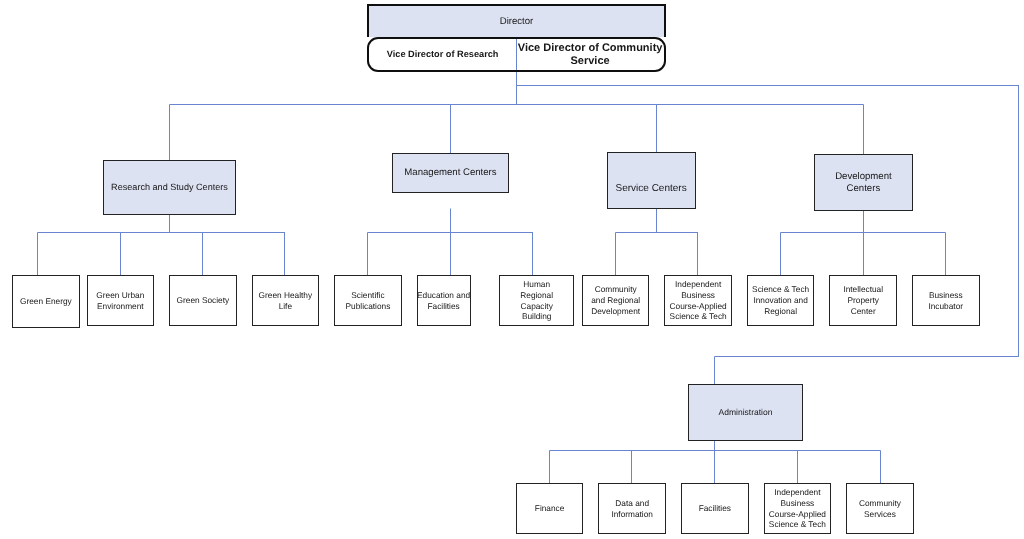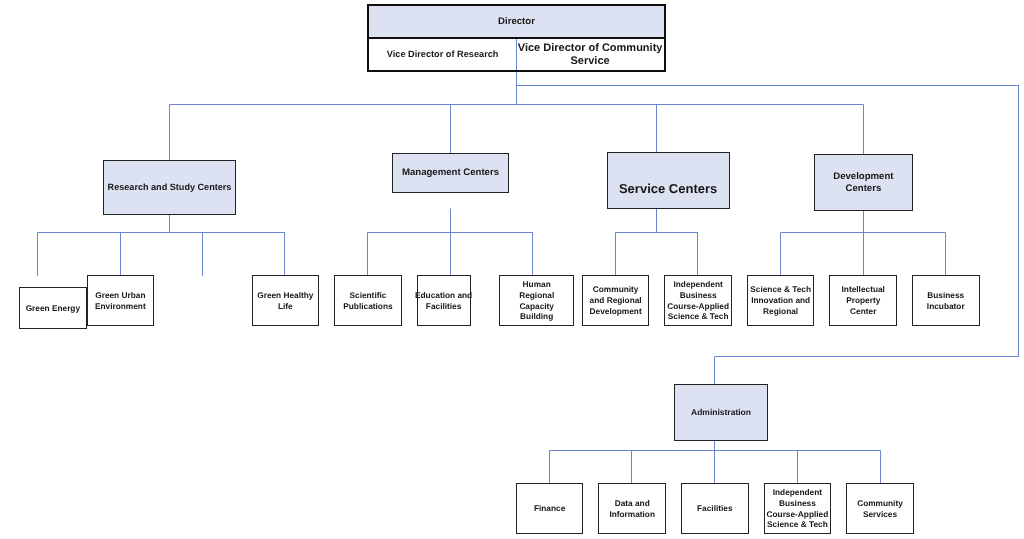--- a/index.html
+++ b/index.html
@@ -4,28 +4,28 @@
 <title>Organizational Structure Chart</title>
 <style>
   html,body{margin:0;padding:0;background:#ffffff;}
   body{width:1024px;height:539px;overflow:hidden;
        font-family:"Liberation Sans",sans-serif;
        -webkit-font-smoothing:antialiased;
        text-rendering:geometricPrecision;}
   #chart{position:relative;width:1024px;height:539px;background:#ffffff;overflow:hidden;}
   svg.lines{position:absolute;left:0;top:0;width:1024px;height:539px;pointer-events:none;}
   .node{position:absolute;box-sizing:border-box;display:flex;align-items:center;
-        justify-content:center;text-align:center;color:#171717;font-weight:bold;}
+        justify-content:center;text-align:center;color:#171717;font-weight:normal;}
   .node .txt{display:block;}
   .node .ln{display:block;white-space:nowrap;}
   .fill{background:#dde2f2;}
   .plain{background:#ffffff;}
   .bd{border:1.4px solid #232323;}
   .bd2{border:2.2px solid #0f0f0f;}
-  .vdwrap{position:absolute;box-sizing:border-box;display:flex;}
+  .vdwrap{position:absolute;box-sizing:border-box;display:flex;border-radius:11px;}
   .vdcell{box-sizing:border-box;display:flex;align-items:center;justify-content:center;
           text-align:center;color:#171717;font-weight:bold;}
   
   .l0{font-size:9.6px;line-height:11px;}
   .l1{font-size:9.2px;line-height:12.6px;}
   .l3{font-size:8.3px;line-height:10.9px;}
 </style>
 </head>
 <body>
 
@@ -91,45 +91,50 @@
   <div class="node fill bd" style="left:103.0px;top:159.5px;width:133.0px;height:55.0px;font-size:9.1px;line-height:12.6px;padding-top:0px;">
     <span class="txt">
       <span class="ln">Research and Study Centers</span>
     </span>
   </div>
   <div class="node fill bd" style="left:392.0px;top:152.8px;width:117.0px;height:40px;font-size:9.6px;line-height:12.6px;padding-top:0px;">
     <span class="txt">
       <span class="ln">Management Centers</span>
     </span>
   </div>
-  <div class="node fill bd" style="left:606.6px;top:152.3px;width:123px;height:57.0px;font-size:13px;line-height:12.6px;padding-top:16px;">
+  <div class="node fill bd" style="left:606.6px;top:152.3px;width:89px;height:57.0px;font-size:10px;line-height:12.6px;padding-top:16px;">
     <span class="txt">
       <span class="ln">Service Centers</span>
     </span>
   </div>
   <div class="node fill bd" style="left:813.6px;top:153.8px;width:99.6px;height:57.0px;font-size:9.6px;line-height:12.4px;padding-top:1.5px;">
     <span class="txt">
       <span class="ln">Development</span>
       <span class="ln">Centers</span>
     </span>
   </div>
-  <div class="node fill bd" style="left:674px;top:384.0px;width:94px;height:56.5px;font-size:8.5px;line-height:12.6px;padding-top:0px;">
+  <div class="node fill bd" style="left:688px;top:384.0px;width:115px;height:56.5px;font-size:8.5px;line-height:12.6px;padding-top:0px;">
     <span class="txt">
       <span class="ln">Administration</span>
     </span>
   </div>
-  <div class="node plain bd l3" style="left:19px;top:275.0px;width:67.7px;height:42px;margin-top:12px;">
+  <div class="node plain bd l3" style="left:12px;top:275.0px;width:67.7px;height:53px;">
     <span class="txt">
       <span class="ln">Green Energy</span>
     </span>
   </div>
   <div class="node plain bd l3" style="left:86.5px;top:275.0px;width:67.7px;height:51.0px;">
     <span class="txt">
       <span class="ln">Green Urban</span>
       <span class="ln">Environment</span>
+    </span>
+  </div>
+  <div class="node plain bd l3" style="left:169.0px;top:275.0px;width:67.7px;height:51.0px;">
+    <span class="txt">
+      <span class="ln">Green Society</span>
     </span>
   </div>
   <div class="node plain bd l3" style="left:251.5px;top:275.0px;width:67.7px;height:51.0px;">
     <span class="txt">
       <span class="ln">Green Healthy</span>
       <span class="ln">Life</span>
     </span>
   </div>
   <div class="node plain bd l3" style="left:334.1px;top:275.0px;width:67.7px;height:51.0px;text-align:center;">
     <span class="txt">

